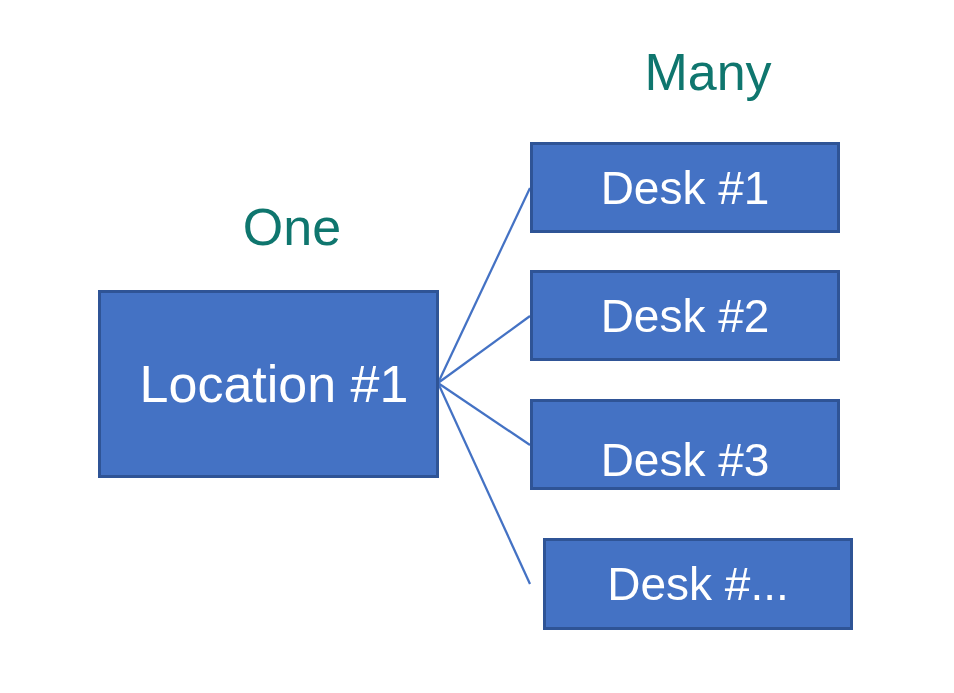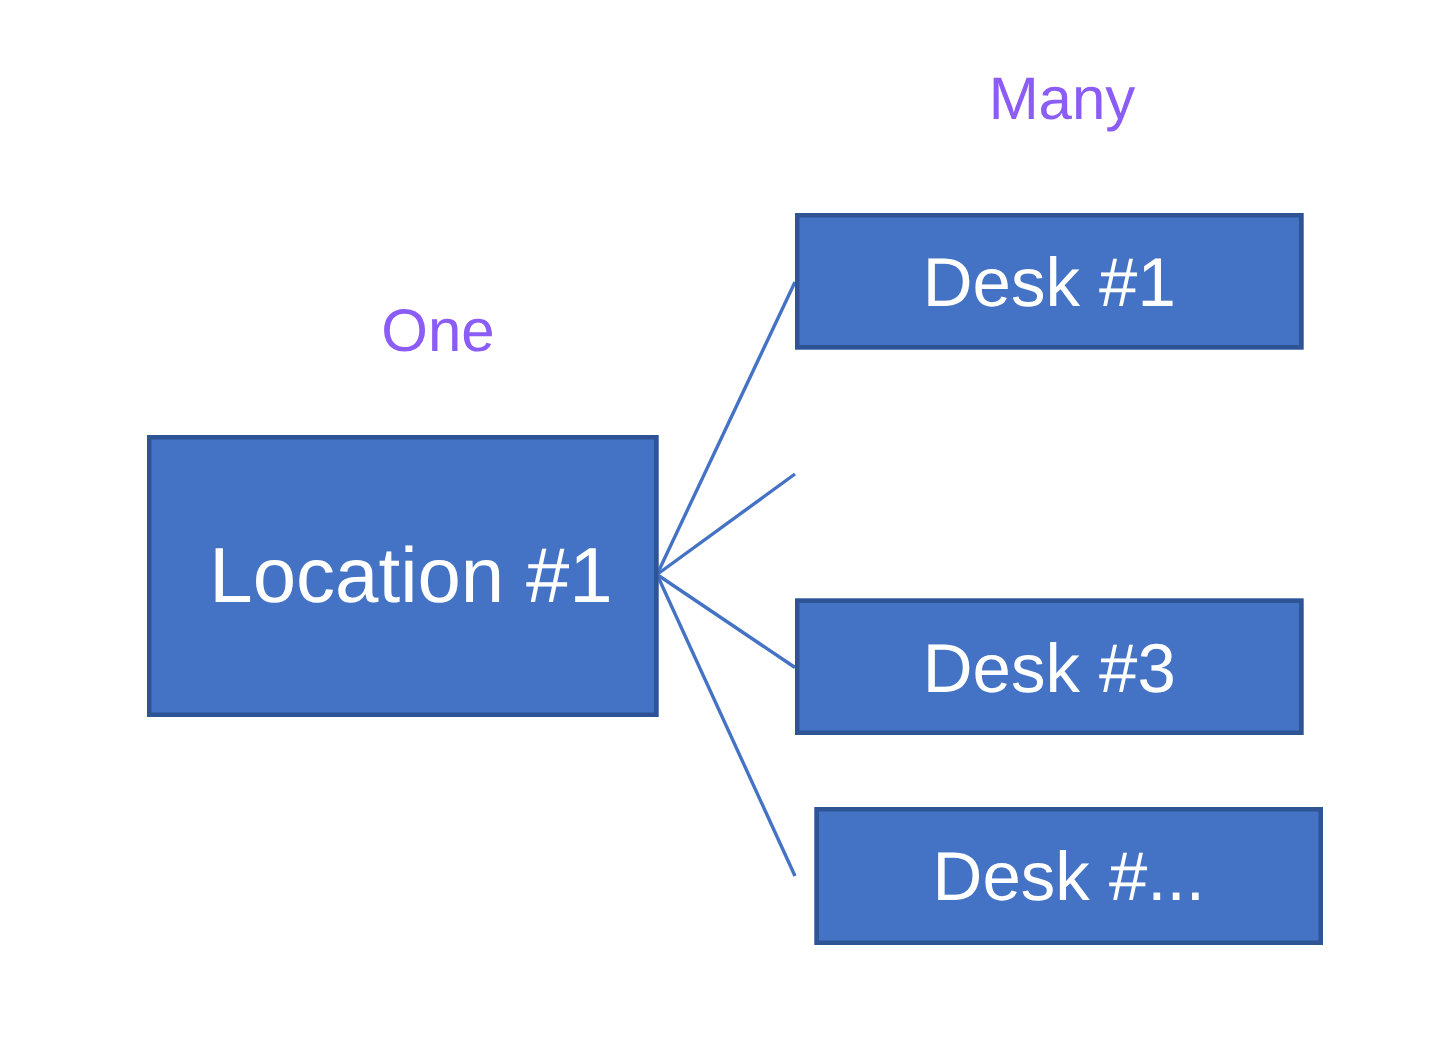--- a/index.html
+++ b/index.html
@@ -22,22 +22,22 @@
     width: 954px;
     height: 693px;
     pointer-events: none;
   }
   .connector-layer line {
     stroke: #4472C4;
     stroke-width: 2.25;
   }
   .side-label {
     position: absolute;
-    color: #8b5cf6;
-    font-size: 40px;
+    color: #0f766e;
+    font-size: 52px;
     line-height: 1;
     white-space: nowrap;
     transform: translateX(-50%);
   }
   .label-one  { left: 247px; top: 201px; margin-left: 45px; }
   .label-many { left: 708px; top: 46px; }
   .node {
     position: absolute;
     box-sizing: border-box;
     background: #4472C4;
@@ -51,27 +51,27 @@
   .node-source {
     left: 98px;
     top: 290px;
     width: 341px;
     height: 188px;
     font-size: 52px;
     padding-left: 11px;
   }
   .node-target {
     left: 530px;
-    width: 339px;
+    width: 310px;
     height: 91px;
     font-size: 46px;
   }
   .node-target-0 { top: 142px; }
   .node-target-1 { top: 270px; }
-  .node-target-2 { top: 399px; }
+  .node-target-2 { top: 399px; align-items: flex-end; }
   .node-target-3 { top: 538px; height: 92px; margin-left: 13px; }
 </style>
 </head>
 <body>
 
 <div class="stage">
 
   <svg class="connector-layer" viewBox="0 0 954 693" xmlns="http://www.w3.org/2000/svg">
     <line x1="438" y1="383" x2="530" y2="188"></line>
     <line x1="438" y1="383" x2="530" y2="316"></line>
@@ -84,20 +84,23 @@
   <div class="side-label label-many">Many</div>
 
   <div class="node node-source">
     <span>Location #1</span>
   </div>
 
   <div class="node node-target node-target-0">
     <span>Desk #1</span>
   </div>
 
+  <div class="node node-target node-target-1">
+    <span>Desk #2</span>
+  </div>
 
   <div class="node node-target node-target-2">
     <span>Desk #3</span>
   </div>
 
   <div class="node node-target node-target-3">
     <span>Desk #...</span>
   </div>
 
 </div>

